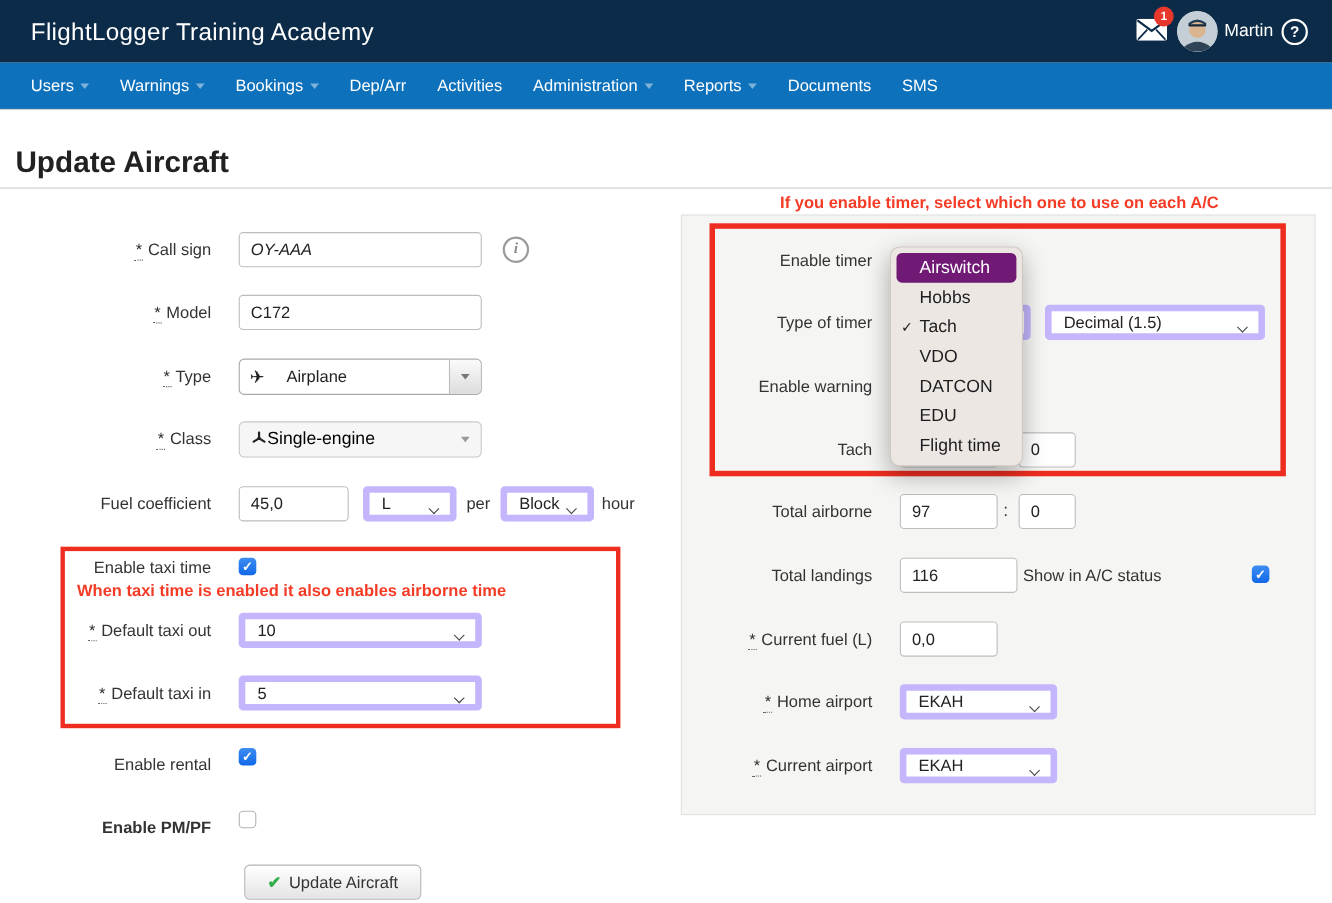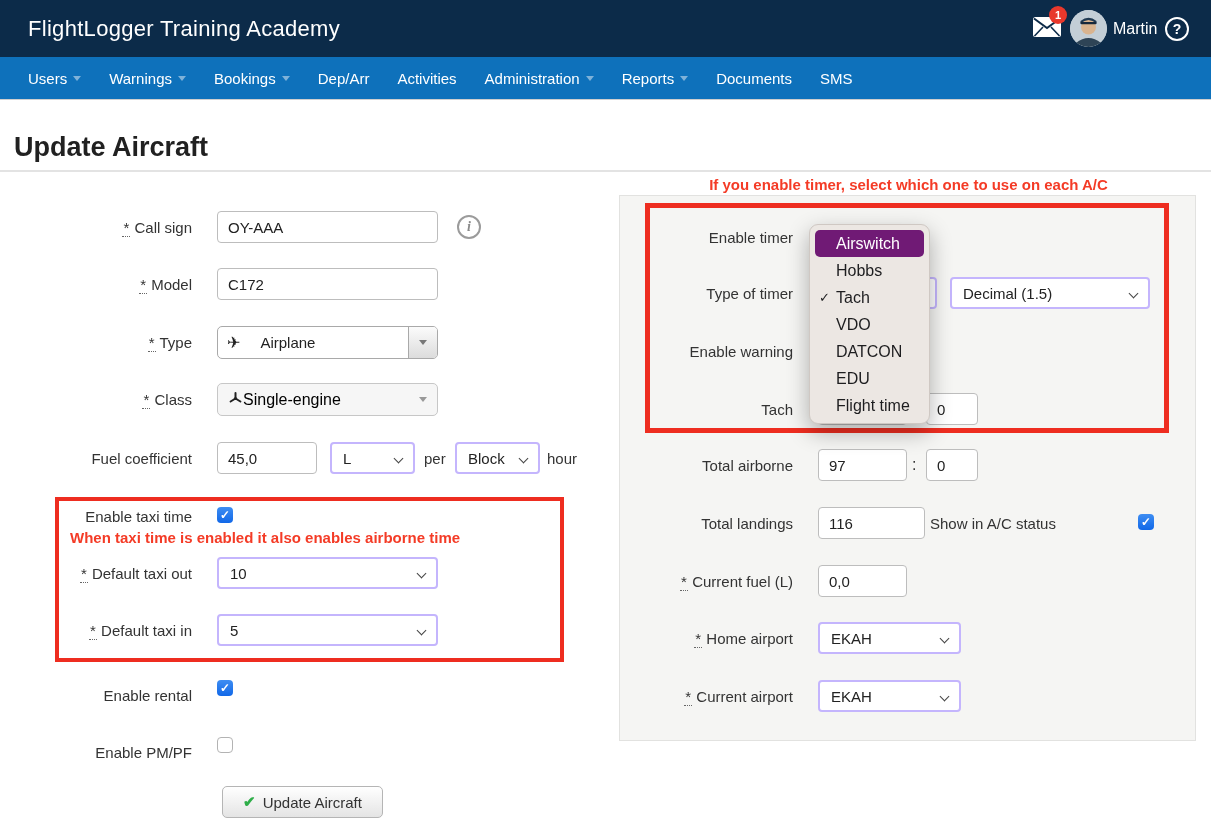--- a/index.html
+++ b/index.html
@@ -22,21 +22,21 @@
   .caret { width:0; height:0; border-left:4px solid transparent; border-right:4px solid transparent; border-top:5px solid #7fb2d9; }
 
   .h1 { left:14px; top:132px; font-size:27px; font-weight:bold; color:#212121; }
   .hrule { left:0; top:170px; width:1211px; height:2px; background:#e3e3e3; }
 
   .lbl { font-size:15px; color:#333; line-height:18px; }
   .right { text-align:right; }
   .req { border-bottom:1px dotted #666; padding:0 1px; }
 
   .tinput { position:absolute; border:1px solid #bdbdbd; border-radius:4px; height:32px; font-size:15px; color:#222; padding:0 10px; font-family:"Liberation Sans",sans-serif; background:#fff; outline:none; }
-  .sel { position:absolute; border:2px solid #c4b5fd; border-radius:4px; height:32px; background:#fff; font-size:15px; color:#222; display:flex; align-items:center; padding:0 28px 0 11px; cursor:pointer; }
+  .sel { position:absolute; border:6px solid #c4b5fd; border-radius:4px; height:32px; background:#fff; font-size:15px; color:#222; display:flex; align-items:center; padding:0 28px 0 11px; cursor:pointer; }
   .chev { position:absolute; right:11px; top:11px; width:7px; height:7px; border-right:1.8px solid #444; border-bottom:1.8px solid #444; transform:rotate(45deg); }
   .tri { width:0; height:0; border-left:4px solid transparent; border-right:4px solid transparent; border-top:5px solid #777; }
 
   .combo { position:absolute; width:221px; height:33px; border:1px solid #a9a9a9; border-radius:5px; background:#fff; display:flex; align-items:center; cursor:pointer; }
   .combo .txt { font-size:15px; color:#222; margin-left:20px; }
   .combo .btn { margin-left:auto; width:29px; height:31px; border-left:1px solid #a9a9a9; border-radius:0 4px 4px 0; background:linear-gradient(#fbfbfb,#dcdcdc); display:flex; align-items:center; justify-content:center; }
   .combo2 { position:absolute; width:221px; height:33px; border:1px solid #c7c7c7; border-radius:5px; background:#f6f6f6; display:flex; align-items:center; cursor:pointer; }
 
   .cbox { position:absolute; width:16px; height:16px; border-radius:4px; cursor:pointer; }
   .cbox.on { background:linear-gradient(#3e8df2,#1168e8); }
@@ -120,21 +120,21 @@
       </div>
     <div class="navitem">
         <span>SMS</span>
       </div>
   </div>
 
   <div class="abs h1">Update Aircraft</div>
   <div class="abs hrule"></div>
 
   <div class="abs lbl right" style="left:0;width:192px;top:219px;"><span class="req">*</span> <span>Call sign</span></div>
-  <input class="tinput" style="left: 217px; top: 211px; width: 221px;" value="OY-AAA">
+  <input class="tinput" style="left: 217px; top: 211px; width: 221px; font-style: italic;" value="OY-AAA">
   <div class="abs infoicon">i</div>
 
   <div class="abs lbl right" style="left:0;width:192px;top:276px;"><span class="req">*</span> <span>Model</span></div>
   <input class="tinput" style="left: 217px; top: 268px; width: 221px;" value="C172">
 
   <div class="abs lbl right" style="left:0;width:192px;top:334px;"><span class="req">*</span> <span>Type</span></div>
   <div class="combo" style="left:217px;top:326px;">
     <span class="planeglyph">✈</span>
     <span class="txt">Airplane</span>
     <span class="btn">
@@ -179,21 +179,21 @@
 
   <div class="abs lbl right" style="left:0;width:192px;top:622px;"><span class="req">*</span> <span>Default taxi in</span></div>
   <div class="sel" style="left:217px;top:614px;width:221px;">
       <span>5</span>
       <span class="chev"></span>
     </div>
 
   <div class="abs lbl right" style="left:0;width:192px;top:687px;padding-left:14px;">Enable rental</div>
   <div class="cbox on" style="left:217px;top:680px;"></div>
 
-  <div class="abs lbl right" style="left:0;width:192px;top:744px;">Enable PM/PF</div>
+  <div class="abs lbl right" style="left:0;width:192px;top:744px;font-weight:bold;">Enable PM/PF</div>
   <div class="cbox off" style="left:217px;top:737px;"></div>
 
   <div class="abs btn-update">
     <span class="greencheck">✔</span>
     <span>Update Aircraft</span>
   </div>
 
   <div class="rednote" style="left:620px;width:577px;top:176px;text-align:center;">If you enable timer, select which one to use on each A/C</div>
 
   <div class="abs panel"></div>

